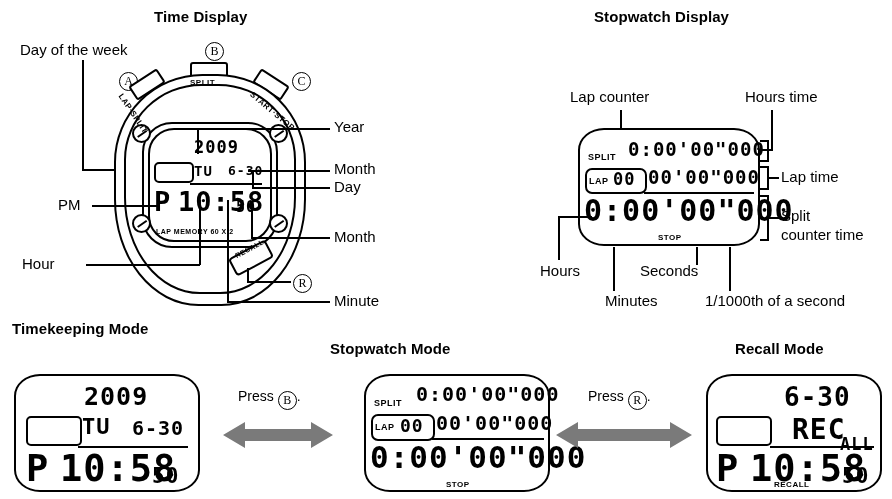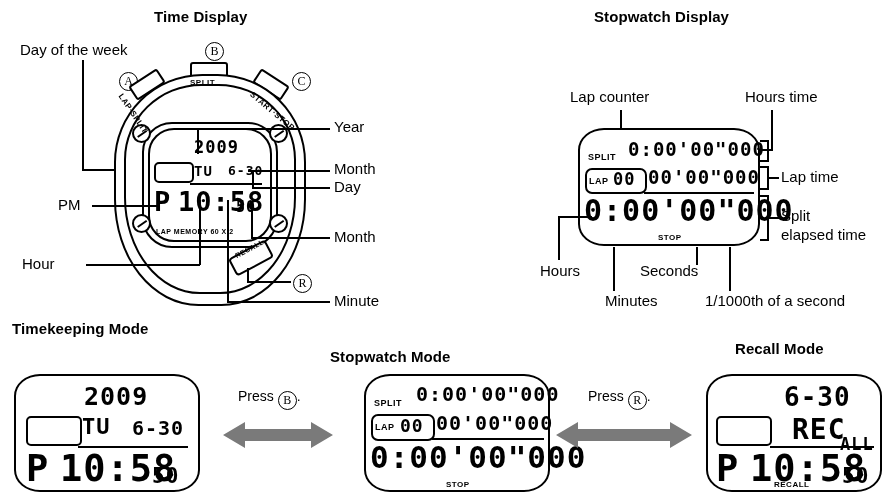--- a/index.html
+++ b/index.html
@@ -150,37 +150,37 @@
 <div class="line hline" style="left:760px;top:166px;width:8px;"></div>
 <div class="line hline" style="left:760px;top:188px;width:8px;"></div>
 <div class="line hline" style="left:767px;top:177px;width:12px;"></div>
 <div class="abs callout" style="left:781px;top:168px;">Lap time</div>
 
 <div class="line vline" style="left:767px;top:195px;height:46px;"></div>
 <div class="line hline" style="left:760px;top:195px;width:8px;"></div>
 <div class="line hline" style="left:760px;top:239px;width:8px;"></div>
 <div class="line hline" style="left:767px;top:217px;width:12px;"></div>
 <div class="abs callout" style="left:781px;top:207px;">Split</div>
-<div class="abs callout" style="left:781px;top:226px;">elapsed time</div>
+<div class="abs callout" style="left:781px;top:226px;">counter time</div>
 
 <div class="line hline" style="left:558px;top:216px;width:34px;"></div>
 <div class="line vline" style="left:558px;top:216px;height:44px;"></div>
 <div class="abs callout" style="left:540px;top:262px;">Hours</div>
 
 <div class="line vline" style="left:613px;top:247px;height:44px;"></div>
 <div class="abs callout" style="left:605px;top:292px;">Minutes</div>
 
 <div class="line vline" style="left:696px;top:247px;height:18px;"></div>
 <div class="abs callout" style="left:640px;top:262px;">Seconds</div>
 
 <div class="line vline" style="left:729px;top:247px;height:44px;"></div>
 <div class="abs callout" style="left:705px;top:292px;">1/1000th of a second</div>
 
 <div class="abs title" style="left:12px;top:320px;">Timekeeping Mode</div>
-<div class="abs title" style="left:330px;top:340px;margin-top:8px;">Stopwatch Mode</div>
+<div class="abs title" style="left:330px;top:340px;">Stopwatch Mode</div>
 <div class="abs title" style="left:735px;top:340px;">Recall Mode</div>
 
 <div class="lcd" style="left:14px;top:374px;width:186px;height:118px;">
   <div class="abs seg" style="left:68px;top:8px;font-size:25px;">2009</div>
   <div class="blankbox" style="left:10px;top:40px;width:52px;height:26px;"></div>
   <div class="abs seg" style="left:66px;top:40px;font-size:22px;">TU</div>
   <div class="abs seg" style="left:116px;top:42px;font-size:20px;">6-30</div>
   <div class="ul" style="left:62px;top:70px;width:110px;"></div>
   <div class="abs seg" style="left:10px;top:74px;font-size:37px;">P</div>
   <div class="abs seg" style="left:44px;top:74px;font-size:37px;">10:58</div>

